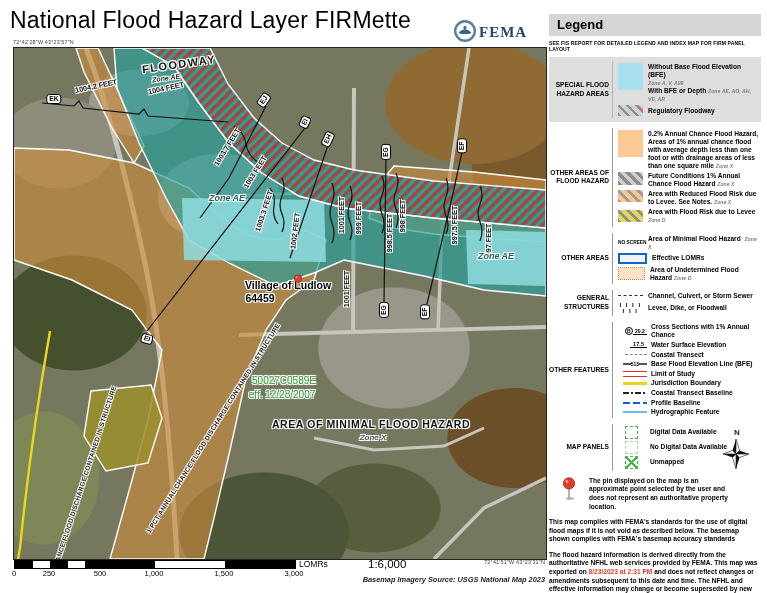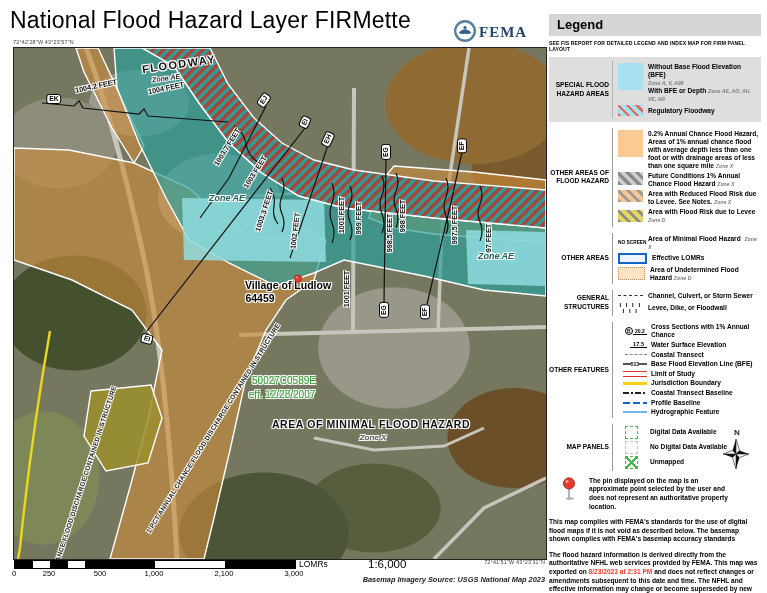--- a/index.html
+++ b/index.html
@@ -226,21 +226,21 @@
     <div style="width:17.5px;background:#fff"></div>
   <div style="width:70px;background:#000"></div>
     <div style="width:70px;background:#fff"></div>
   <div style="width:70px;background:#000"></div>
 </div>
 <div class="sticks" id="scale-ticks">
     <span style="left: 0px;">0</span>
     <span style="left: 35px;">250</span>
     <span style="left: 86px;">500</span>
     <span style="left: 140px; text-align: right;">1,000</span>
-    <span style="left: 210px;">2,100</span>
+    <span style="left: 210px;">1,500</span>
     <span style="left: 280px;">3,000</span>
   </div>
 <div class="feet-label">LOMRs</div>
 <div class="ratio">1:6,000</div>
 <div class="basemap-src">Basemap Imagery Source: USGS National Map 2023</div>
 
 <div class="legend">
   <div class="legend-title">Legend</div>
   <div class="legend-sub">SEE FIS REPORT FOR DETAILED LEGEND AND INDEX MAP FOR FIRM PANEL LAYOUT</div>
 

